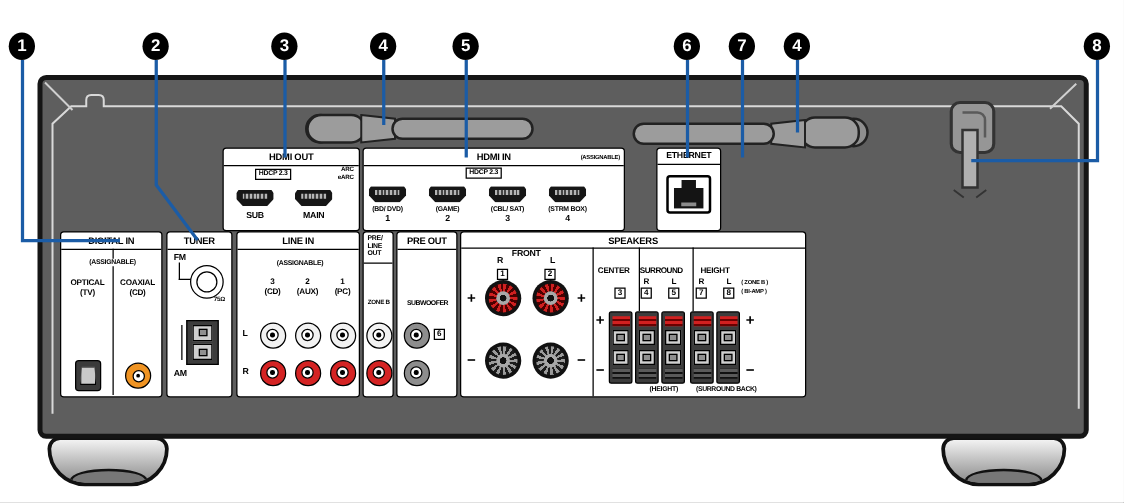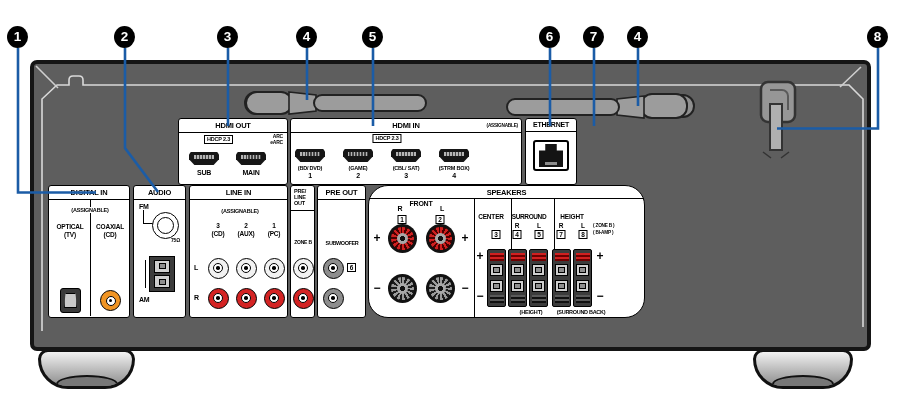--- a/index.html
+++ b/index.html
@@ -92,21 +92,21 @@
     <div class="t f5" style="right:4px;top:15px;text-align:right;">
       <span>ARC</span><br>
       <span>eARC</span>
     </div>
     <div class="hdmi" style="left:10px;top:33px;"></div>
     <div class="hdmi" style="left:57px;top:33px;"></div>
     <div class="t f7 ctr" style="left:25px;top:50px;">SUB</div>
     <div class="t f7 ctr" style="left:72px;top:50px;">MAIN</div>
   </div>
 
-  <div class="box" style="left:290px;top:118px;width:232px;height:67px;">
+  <div class="box" style="left:290px;top:118px;width:210px;height:67px;">
     <div class="bh">HDMI IN</div>
     <div class="t f47" style="right:3px;top:4px;">(ASSIGNABLE)</div>
     <div class="hl" style="top:13px;"></div>
     <div class="hdcp ctr" style="left:96px;top:15px;">HDCP 2.3</div>
     <div class="hdmi" style="left:4px;top:30px;"></div>
     <div class="hdmi" style="left:52px;top:30px;"></div>
     <div class="hdmi" style="left:100px;top:30px;"></div>
     <div class="hdmi" style="left:148px;top:30px;"></div>
     <div class="t f55 ctr" style="left:19px;top:46px;">(BD/ DVD)</div>
     <div class="t f55 ctr" style="left:67px;top:46px;">(GAME)</div>
@@ -137,21 +137,21 @@
     <div class="t f65 ctr" style="left:21px;top:45px;">(TV)</div>
     <div class="t f65 ctr" style="left:61px;top:37px;">COAXIAL</div>
     <div class="t f65 ctr" style="left:61px;top:45px;">(CD)</div>
     <div class="opt" style="left:11px;top:102px;"></div>
     <div class="rca orange" style="left:51px;top:104px;">
         <div class="ri"></div>
       </div>
   </div>
 
   <div class="box" style="left:133px;top:185px;width:53px;height:133px;">
-    <div class="bh">AUDIO</div>
+    <div class="bh">TUNER</div>
     <div class="hl" style="top:13px;"></div>
     <div class="t f7" style="left:5px;top:17px;">FM</div>
     <div class="fmstem" style="left:9px;top:24px;"></div>
     <div class="fmring" style="left:18px;top:26px;"></div>
     <div class="t f5" style="left:37px;top:52px;">75Ω</div>
     <div class="vl" style="left:11px;top:74px;height:28px;"></div>
     <div class="amblk" style="left:15px;top:70px;">
       <div class="sbtn big"></div>
       <div class="sbtn big"></div>
     </div>
@@ -210,21 +210,21 @@
     <div class="t f55 ctr" style="left:24px;top:54px;letter-spacing:-0.4px;">SUBWOOFER</div>
     <div class="rca gray" style="left:4.5px;top:71.5px;">
         <div class="ri"></div>
       </div>
     <div class="nb" style="left:29px;top:77px;">6</div>
     <div class="rca gray" style="left:4.5px;top:101.5px;">
         <div class="ri"></div>
       </div>
   </div>
 
-  <div class="box" style="left:368px;top:185px;width:277px;height:133px;border-radius:20px;">
+  <div class="box" style="left:368px;top:185px;width:277px;height:133px;">
     <div class="bh">SPEAKERS</div>
     <div class="hl" style="top:12px;"></div>
 
     <div class="t f7 ctr" style="left:52px;top:14px;">FRONT</div>
     <div class="t f7 ctr" style="left:31px;top:19px;">R</div>
     <div class="t f7 ctr" style="left:73px;top:19px;">L</div>
     <div class="nb ctr" style="left:33px;top:29px;">1</div>
     <div class="nb ctr" style="left:71px;top:29px;">2</div>
     <div class="t f12 ctr" style="left:8px;top:46px;">+</div>
     <div class="t f12 ctr" style="left:96px;top:46px;">+</div>

